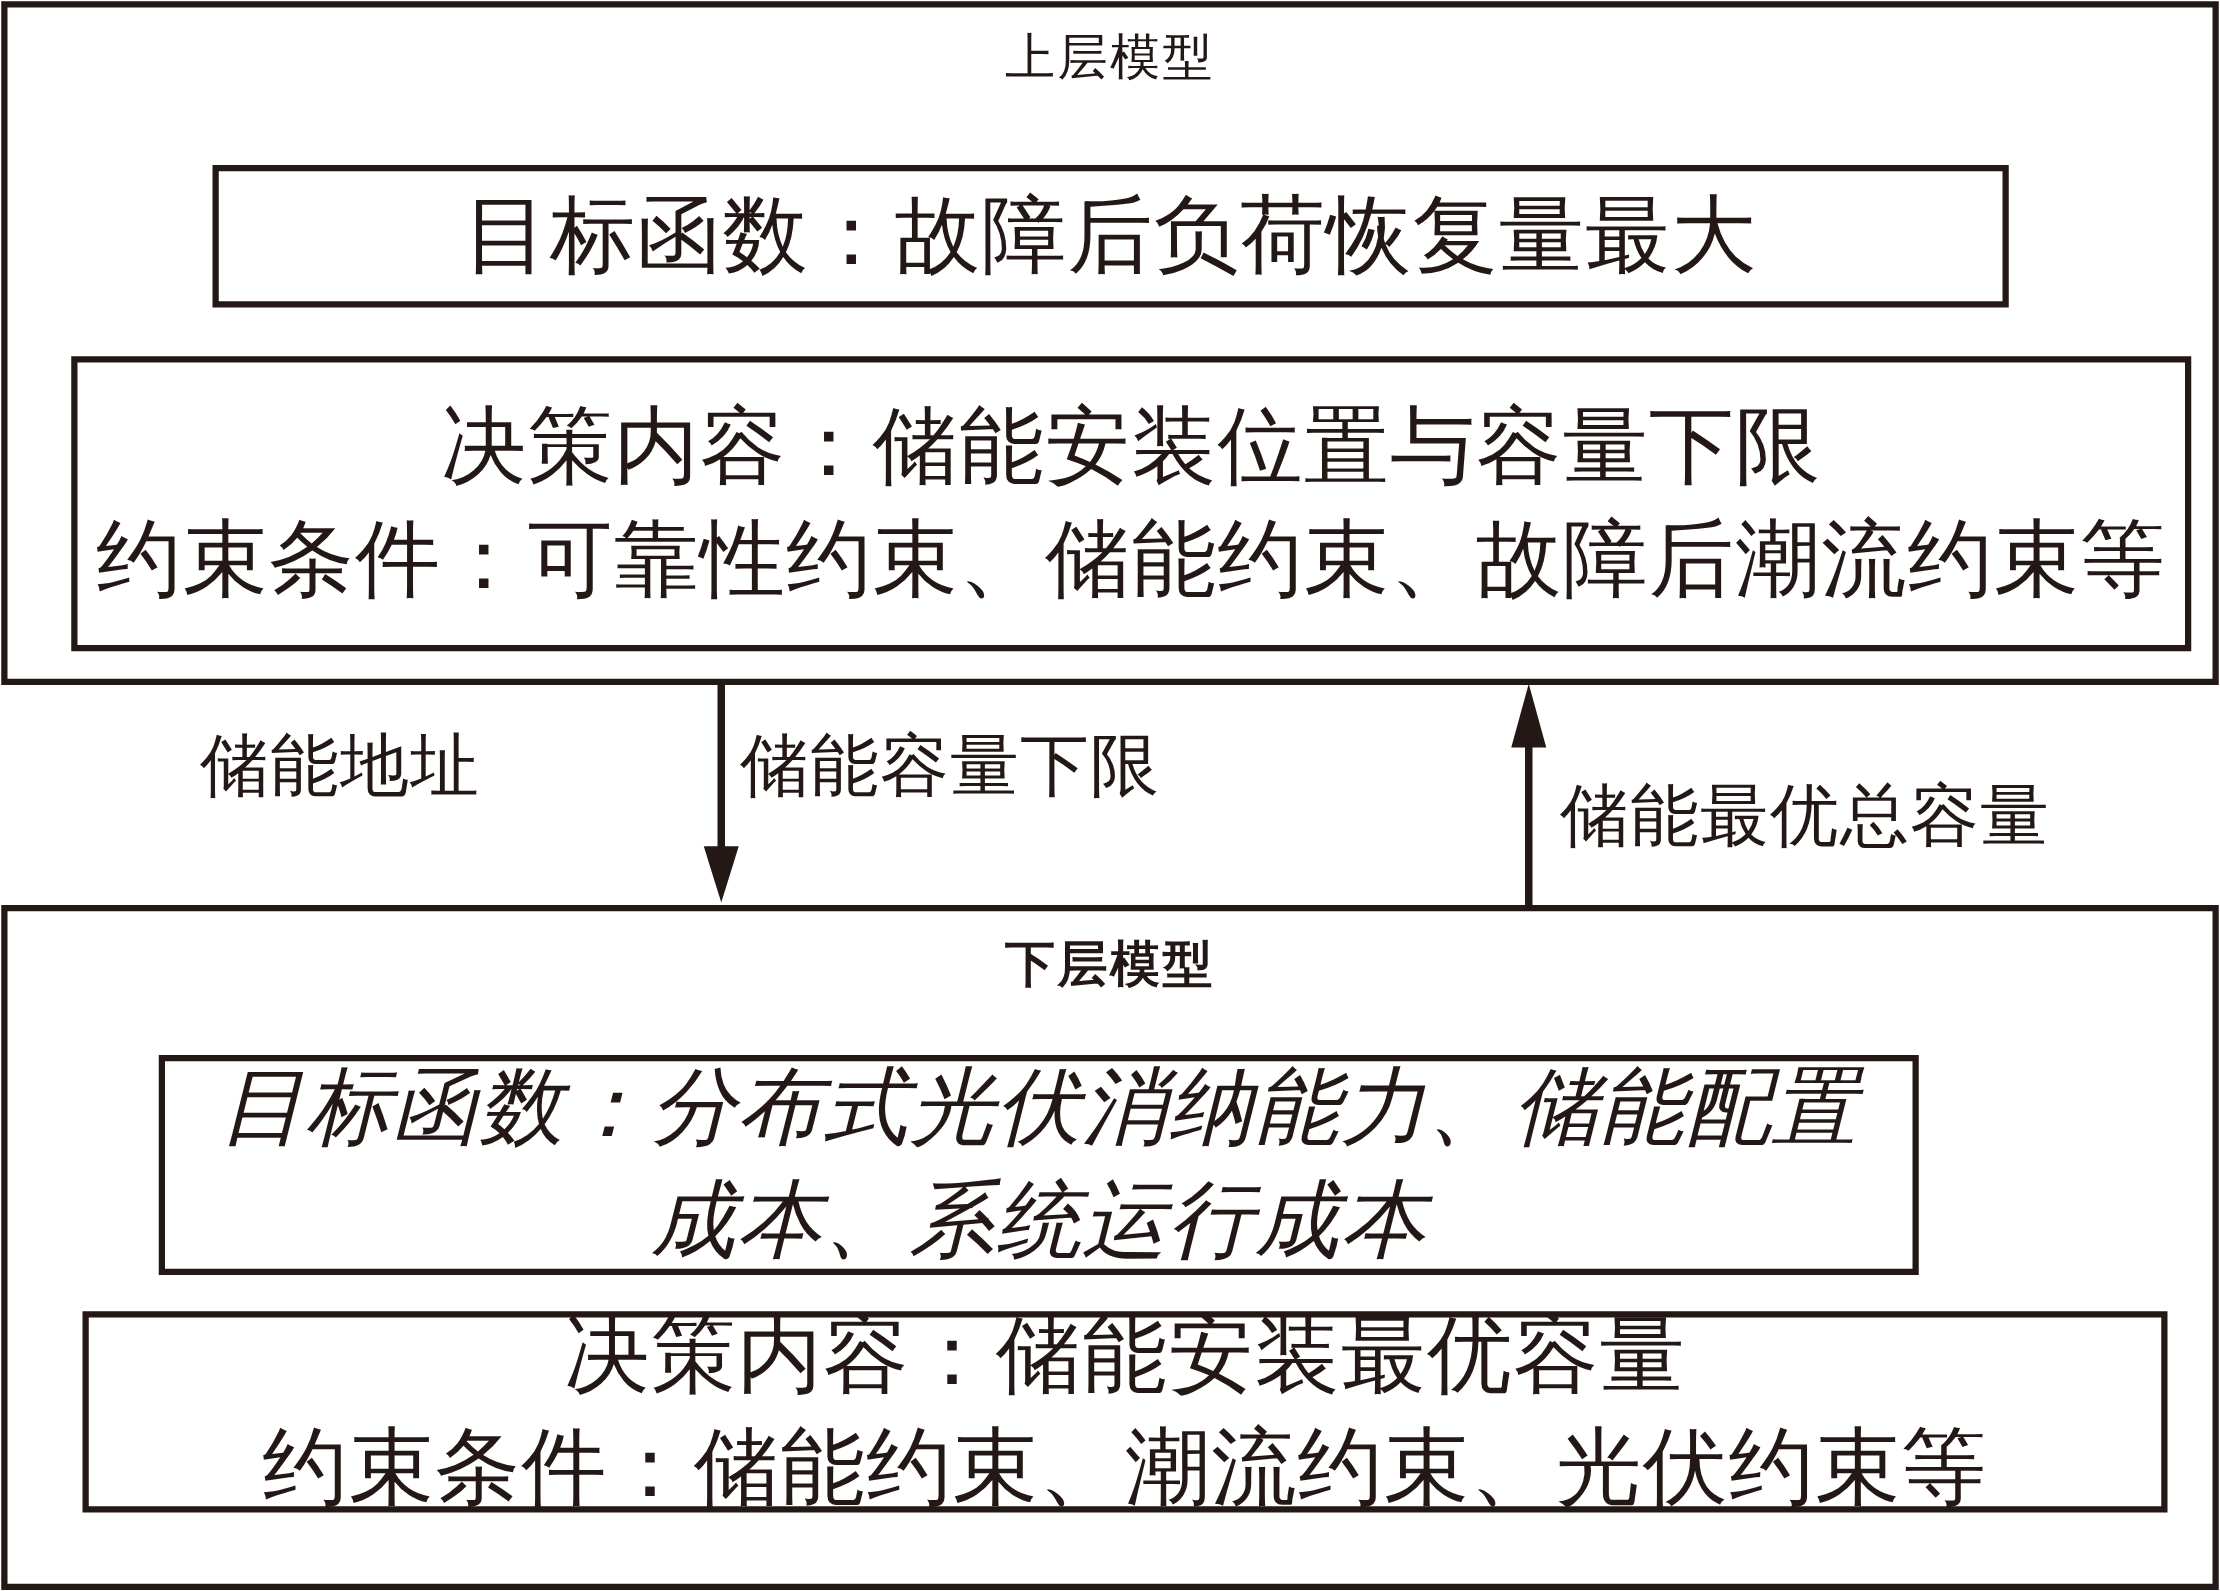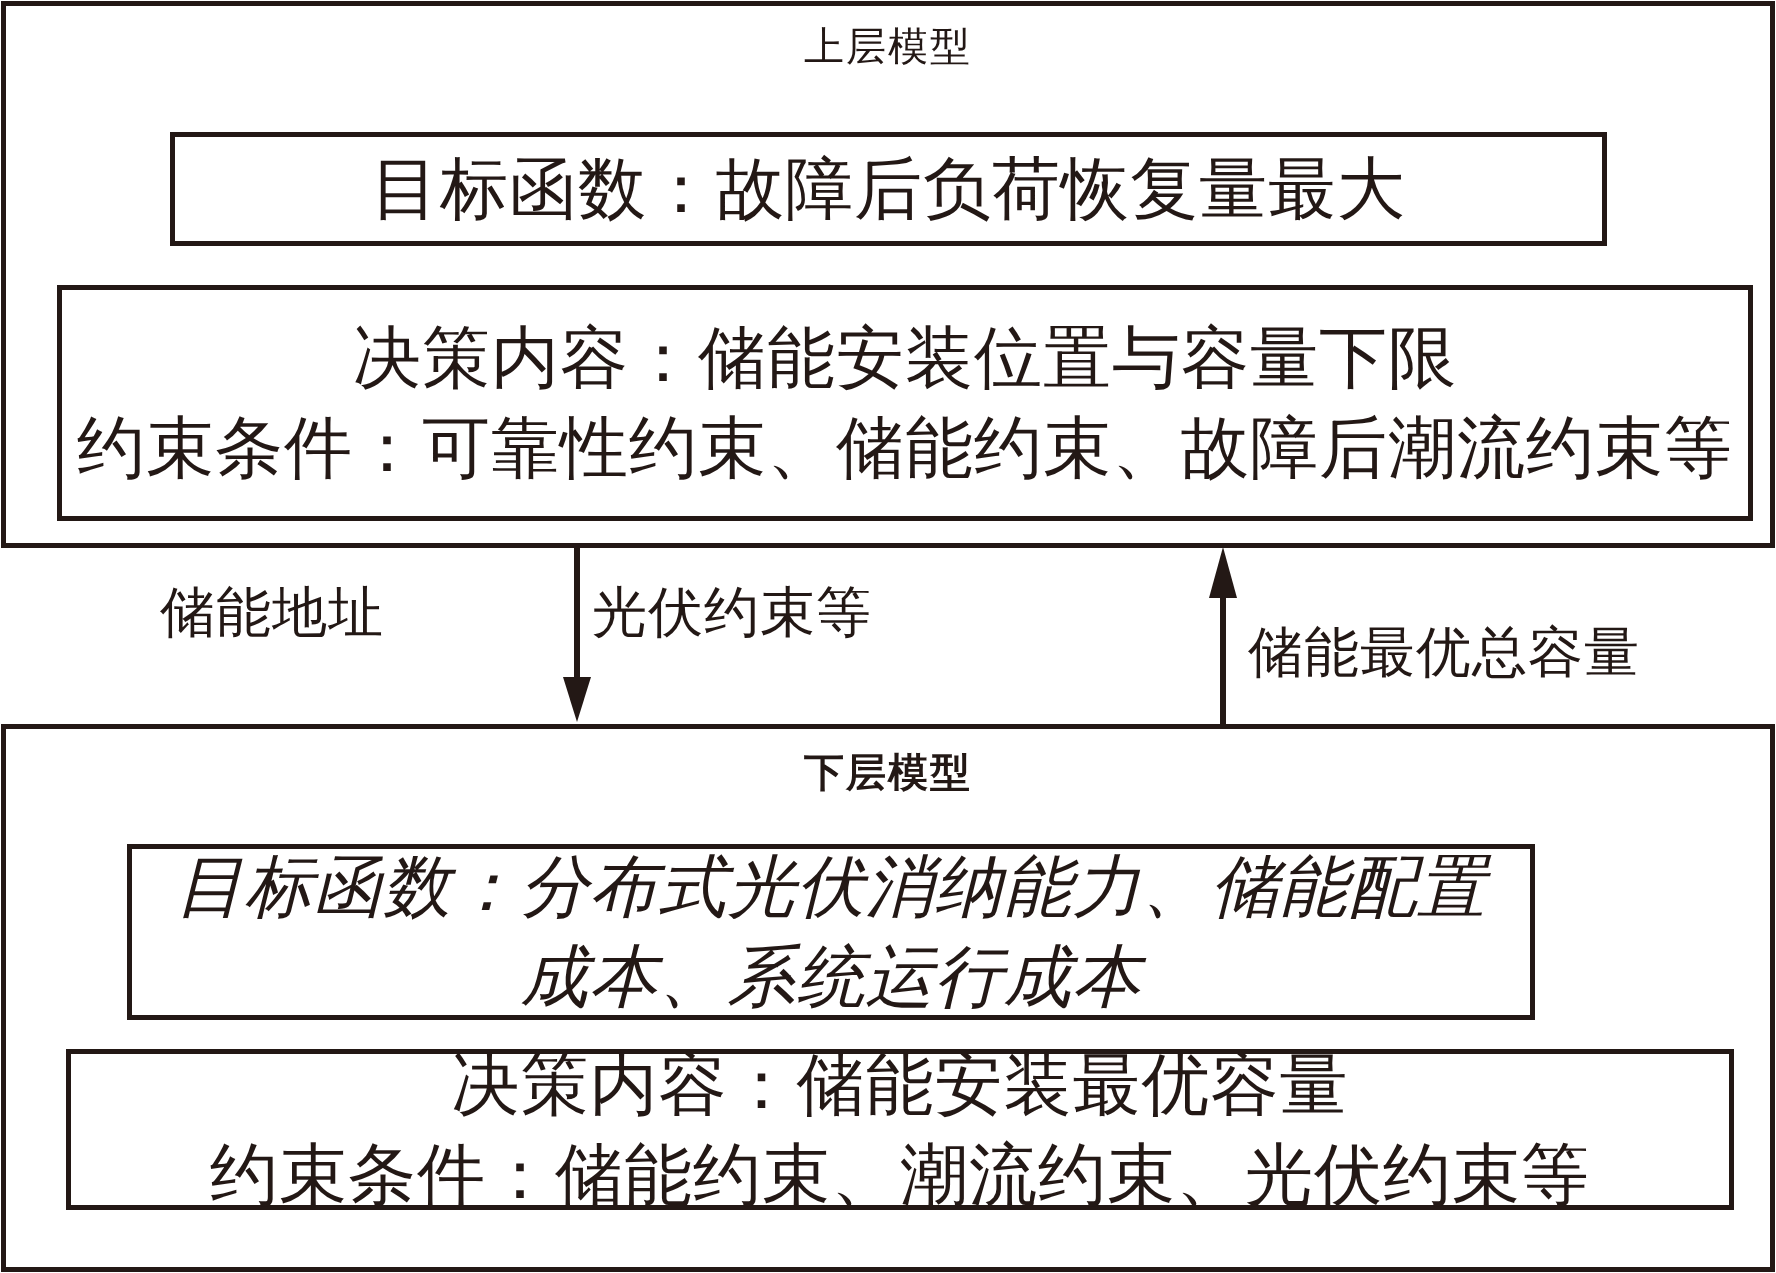--- a/index.html
+++ b/index.html
@@ -143,21 +143,21 @@
     <polygon points="29,176 15,131 43,131" fill="#231815"></polygon>
   </svg>
 
   <svg class="arrow" id="arrow-up" width="60" height="180" viewBox="0 0 60 180">
     <line x1="29" y1="180" x2="29" y2="26" stroke="#231815" stroke-width="6"></line>
     <polygon points="29,1 15,52 43,52" fill="#231815"></polygon>
   </svg>
 
   <div class="connector-label" id="label-storage-address">储能地址</div>
 
-  <div class="connector-label" id="label-capacity-lower-limit">光伏约束等</div>
+  <div class="connector-label" id="label-capacity-lower-limit">储能容量下限</div>
 
   <div class="connector-label" id="label-optimal-total-capacity">储能最优总容量</div>
 
   <div class="model-box" id="lower-model-box"></div>
 
   <div class="model-title" id="lower-model-title">下层模型</div>
 
   <div class="inner-box" id="lower-objective-box">
     <div class="box-line">目标函数：分布式光伏消纳能力、储能配置</div>
     <div class="box-line">成本、系统运行成本</div>

